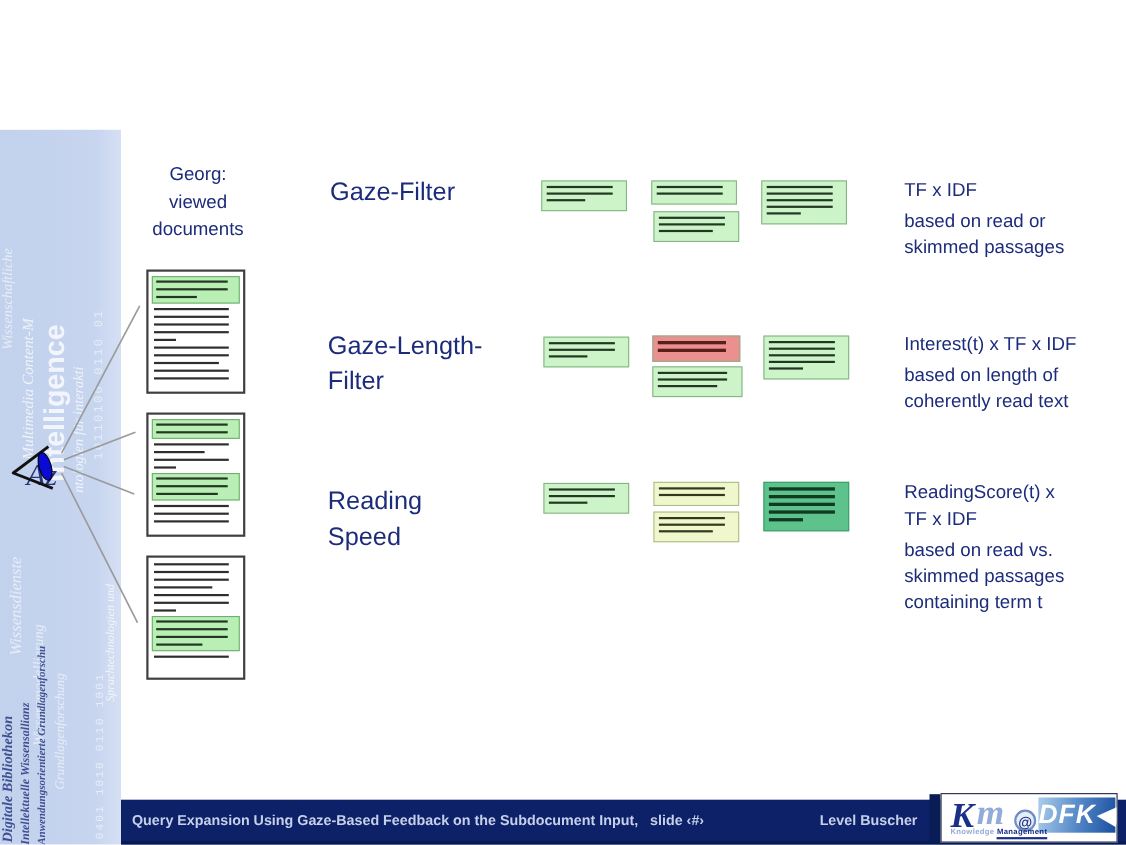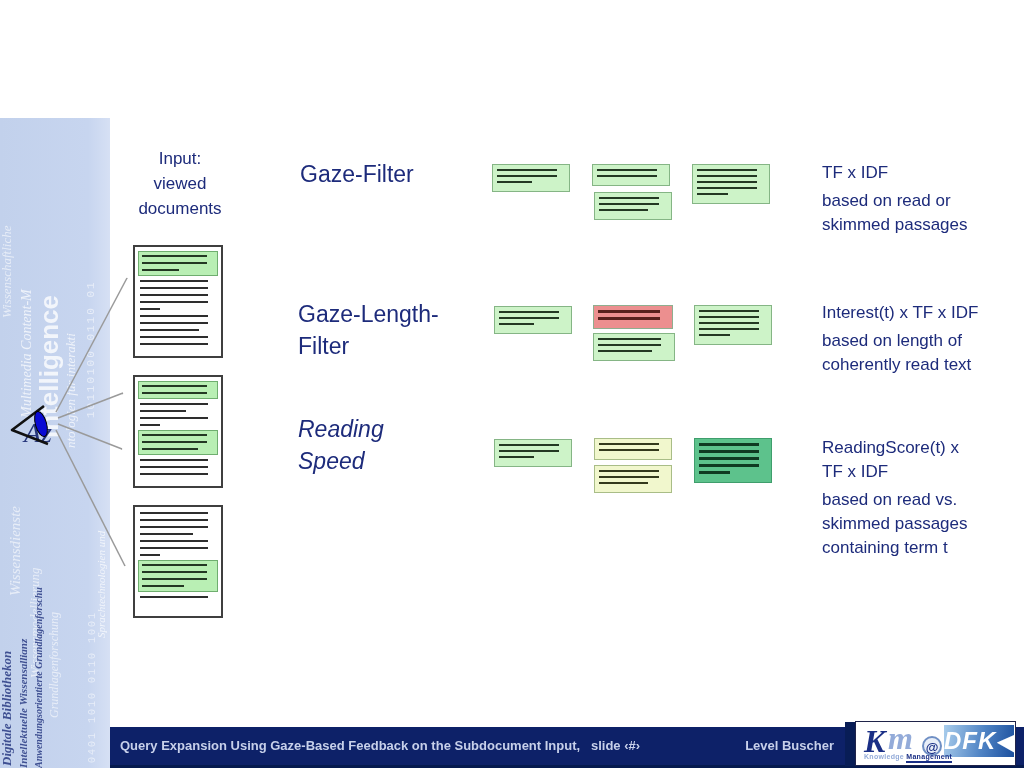--- a/index.html
+++ b/index.html
@@ -23,21 +23,21 @@
   .w-navy{font-family:"Liberation Serif",serif;font-style:italic;color:rgba(26,43,120,.78);font-weight:bold;}
   .w-navy-bold{font-family:"Liberation Serif",serif;font-style:italic;font-weight:normal;color:rgba(21,37,110,.9);margin-top:39px;}
 
   
   .navy{color:#1d2b7b;}
   .input-label{position:absolute;left:118px;top:146px;width:124px;text-align:center;
                font-size:17px;line-height:25px;white-space:pre-line;}
   .method-label{position:absolute;font-size:23px;line-height:32px;white-space:pre-line;}
   .lbl-1{left:300px;top:158px;}
   .lbl-2{left:298px;top:298px;}
-  .lbl-3{left:298px;top:413px;font-style:italic;}
+  .lbl-3{left:298px;top:439px;}
   .desc{position:absolute;left:822px;width:208px;font-size:17px;line-height:24px;}
   .desc-1{top:161px;} .desc-2{top:301px;} .desc-3{top:436px;}
   .desc .d-title{white-space:pre-line;margin-bottom:4px;}
   .desc .d-body{white-space:pre-line;}
 
   
   .pbox{position:absolute;padding:4px 4px;box-sizing:border-box;}
   .pline{height:2px;margin-bottom:4px;}
   .v-green{background:#cdf3c8;border:1px solid #85b585;}
   .v-green .pline{background:#233823;}
@@ -97,21 +97,21 @@
       <span class="sw w-serif" style="left: 96px; top: 520px; font-size: 11px;">Sprachtechnologien und</span>
       <span class="sw w-script" style="left: 8px; top: 478px; font-size: 15px;">Wissensdienste</span>
       <span class="sw w-script" style="left: 28px; top: 560px; font-size: 13px;">Wissensmodellierung</span>
       <span class="sw w-script" style="left: 48px; top: 600px; font-size: 12px;">Grundlagenforschung</span>
       <span class="sw w-navy" style="left: 0px; top: 648px; font-size: 13px;">Digitale Bibliothekon</span>
       <span class="sw w-navy" style="left: 18px; top: 650px; font-size: 11px;">Intellektuelle Wissensallianz</span>
       <span class="sw w-navy" style="left: 34px; top: 650px; font-size: 10px;">Anwendungsorientierte Grundlagenforschu</span>
       <span class="sw w-mono" style="left: 88px; top: 645px; font-size: 10px;">0401 1010 0110 1001</span>
     </div>
 
-  <div class="input-label navy">Input:
+  <div class="input-label navy">Georg:
 viewed
 documents</div>
 
   <div class="method-label navy lbl-1">Gaze-Filter</div>
   <div class="method-label navy lbl-2">Gaze-Length-
 Filter</div>
   <div class="method-label navy lbl-3">Reading
 Speed</div>
 
   <div class="desc desc-1 navy">

